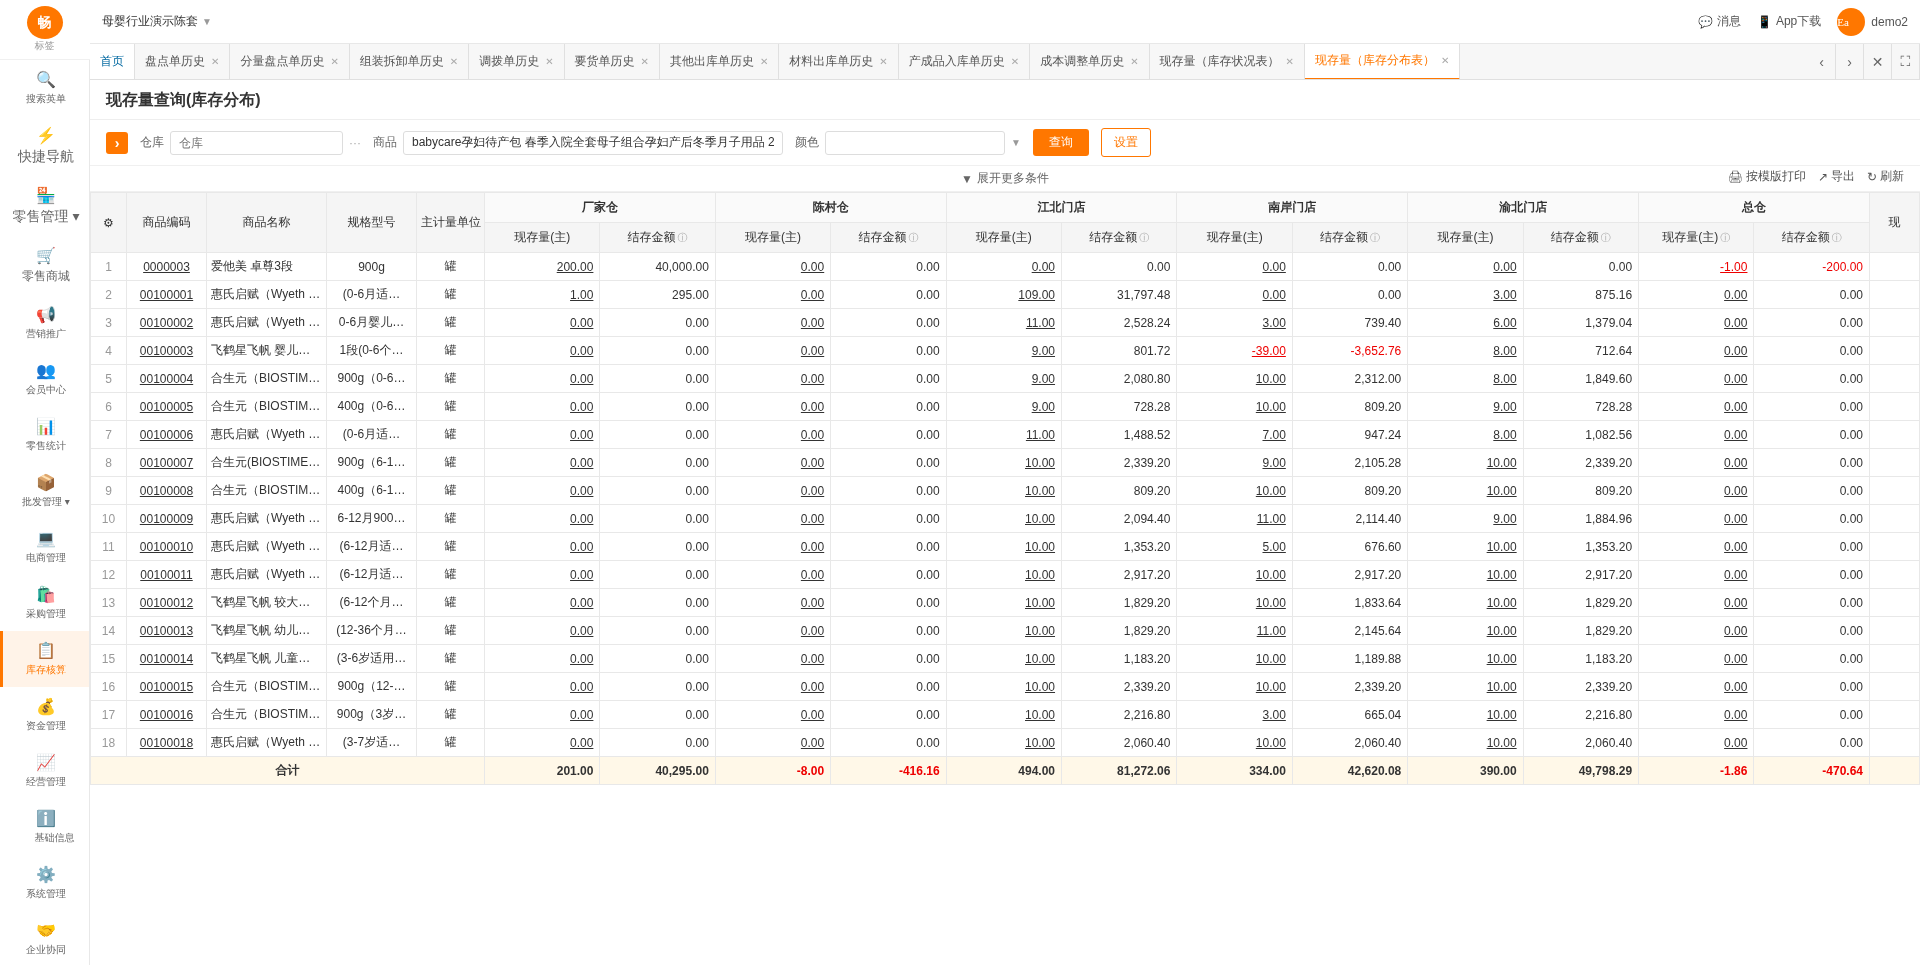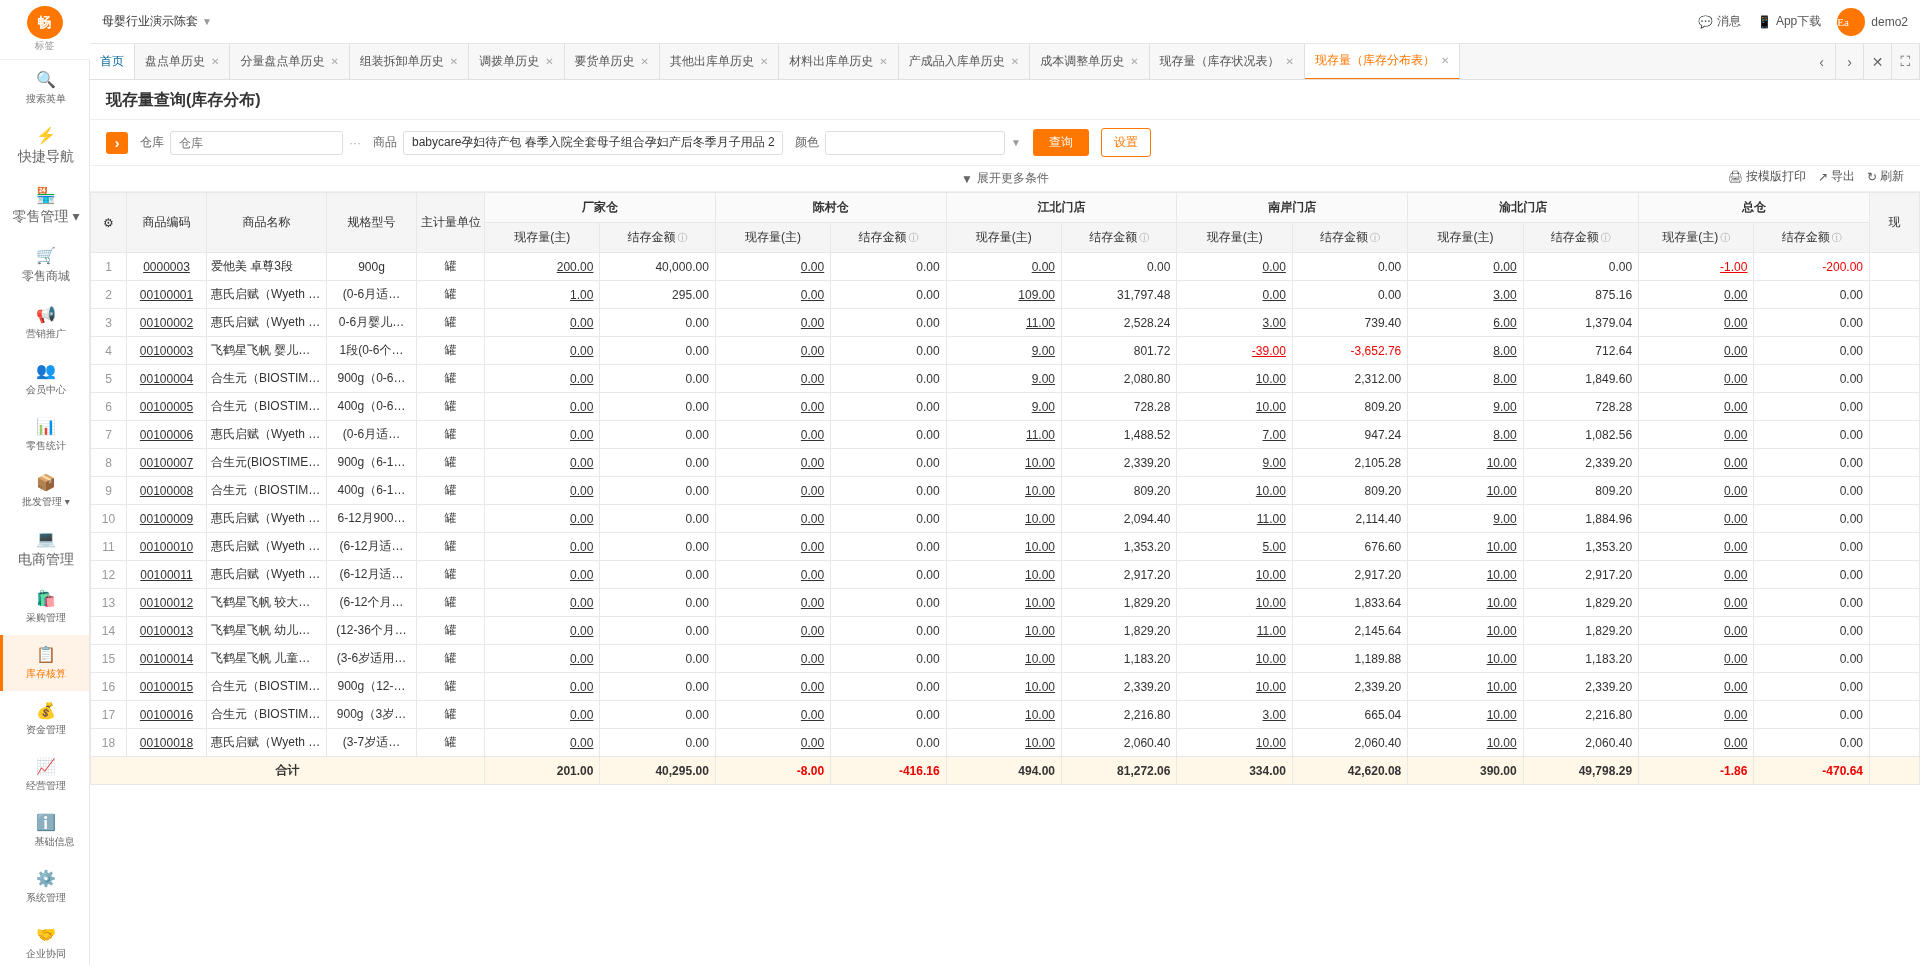--- a/index.html
+++ b/index.html
@@ -198,21 +198,21 @@
       <div class="sidebar-item">
     <span class="icon">📊</span>
     <span style="font-size:10px;">零售统计</span>
   </div>
       <div class="sidebar-item">
     <span class="icon">📦</span>
     <span style="font-size:10px;">批发管理 ▾</span>
   </div>
       <div class="sidebar-item">
     <span class="icon">💻</span>
-    <span style="font-size:14px;">电商管理</span>
+    <span style="font-size:10px;">电商管理</span>
   </div>
       <div class="sidebar-item">
     <span class="icon">🛍️</span>
     <span style="font-size:10px;">采购管理</span>
   </div>
       <div class="sidebar-item active">
     <span class="icon">📋</span>
     <span style="font-size:10px;">库存核算</span>
   </div>
       <div class="sidebar-item">

